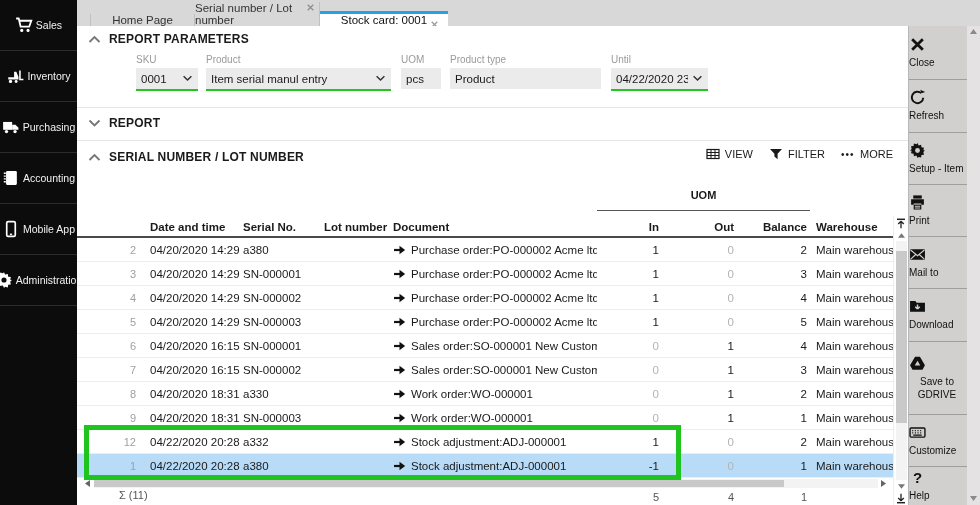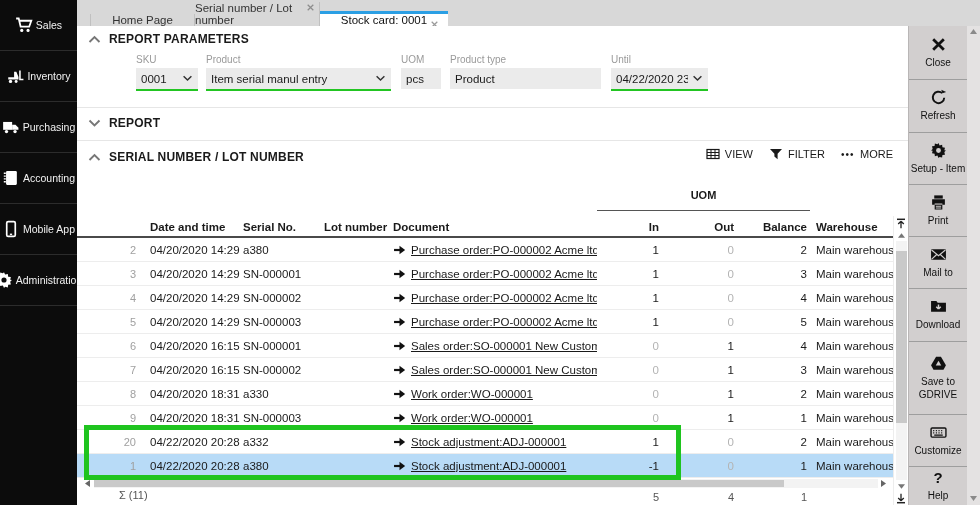--- a/index.html
+++ b/index.html
@@ -63,21 +63,21 @@
   #rows { position:absolute; left:0; top:212px; }
   .trow { display:grid; grid-template-columns:65px 101px 81px 69px 204px 65px 75px 73px 83px;
           height:24px; align-items:center; font-size:11.5px; color:#1a1a1a;
           border-bottom:1px solid #ededed; cursor:pointer; }
   .trow.selected { background:#b8dbf7; }
   .c-num { text-align:right; padding-right:6px; color:#a0a0a0; font-size:11px; }
   .c-date { padding-left:8px; }
   .c-doc { display:flex; align-items:center; gap:5px; overflow:hidden; white-space:nowrap; }
   .doc-arrow { width:13px; height:10px; color:#111; flex:none; }
   .doc-arrow svg { width:13px; height:10px; display:block; }
-  .doc-link { text-decoration:underline; cursor:pointer; white-space:nowrap; }
+  .doc-link { cursor:pointer; white-space:nowrap; }
   .c-r { text-align:right; padding-right:3px; }
   .c-wh { padding-left:6px; white-space:nowrap; }
   .muted { color:#b4b4b4; }
 
   
   #highlight-box { position:absolute; left:7px; top:399px; width:597px; height:55px;
                    border:5px solid #1fc41f; pointer-events:none; z-index:5; }
 
   
   #hscroll { position:absolute; left:7px; right:20px; top:453px; height:9px; display:flex; align-items:center; }
@@ -96,21 +96,21 @@
   .vs-btn { width:13px; height:14px; color:#222; display:flex; align-items:center; justify-content:center; cursor:pointer; }
   .vs-btn svg { width:10px; height:11px; display:block; }
   .vs-tri { width:10px; height:10px; color:#777; display:flex; align-items:center; justify-content:center; cursor:pointer; }
   .vs-tri svg { width:7px; height:5px; display:block; }
   #vs-track { flex:1; width:11px; background:#f3f3f3; position:relative; margin:1px 0; }
   #vs-thumb { position:absolute; top:4%; left:0; width:11px; height:72%; background:#c9c9c9; cursor:pointer; }
 
   
   #panel { width:72px; flex:none; display:flex; }
   #panel-buttons { width:59px; background:#d2cfcf; display:flex; flex-direction:column; border-left:1px solid #b9b6b6; }
-  .pb { border-top:1px solid #9e9e9e; display:flex; flex-direction:column; align-items:center;
+  .pb { border-top:1px solid #9e9e9e; display:flex; flex-direction:column; align-items:flex-start;
         justify-content:center; gap:4px; cursor:pointer; flex:none; }
   .pb:first-child { border-top:none; }
   .pb-ico { width:17px; height:17px; color:#111; display:flex; align-items:center; justify-content:center; }
   .pb-ico svg { width:17px; height:17px; display:block; }
   .pb-ico.txt { font-size:15px; font-weight:bold; color:#111; }
   .pb-lbl { font-size:10px; color:#111; text-align:center; line-height:1.25; max-width:56px; }
   #panel-scroll { width:13px; background:#e4e2e2; display:flex; flex-direction:column;
                   justify-content:space-between; align-items:center; padding:3px 0; }
   .ps-tri { width:8px; height:6px; color:#8a8a8a; cursor:pointer; }
   .ps-tri svg { width:7px; height:5px; display:block; }
@@ -477,21 +477,21 @@
                   </svg>
                 </span>
         <span class="doc-link">Work order:WO-000001</span>
       </span>
       <span class="c-r muted">0</span>
       <span class="c-r">1</span>
       <span class="c-r">1</span>
       <span class="c-wh">Main warehouse</span>
     </div>
             <div class="trow">
-      <span class="c-num">20</span>
+      <span class="c-num">12</span>
       <span class="c-date">04/22/2020 20:28</span>
       <span>a332</span>
       <span></span>
       <span class="c-doc">
         <span class="doc-arrow">
                   <svg viewBox="0 0 14 11">
                     <path d="M1 5.5h7.5" stroke="currentColor" stroke-width="2.4"></path>
                     <path d="M7 .8l6.2 4.7L7 10.2z" fill="currentColor"></path>
                   </svg>
                 </span>

